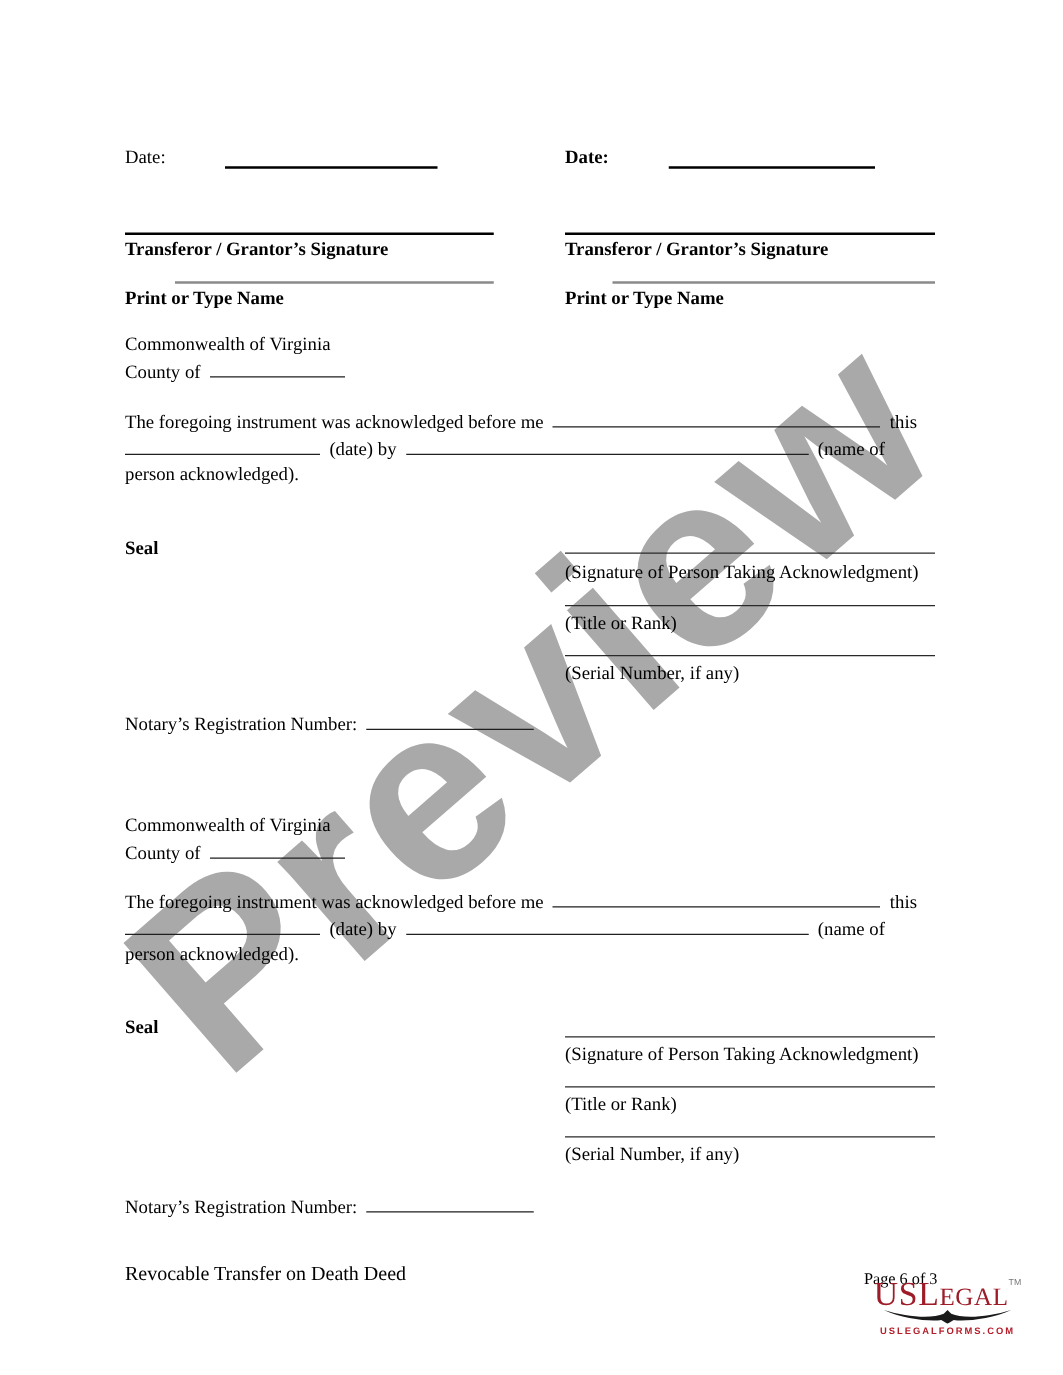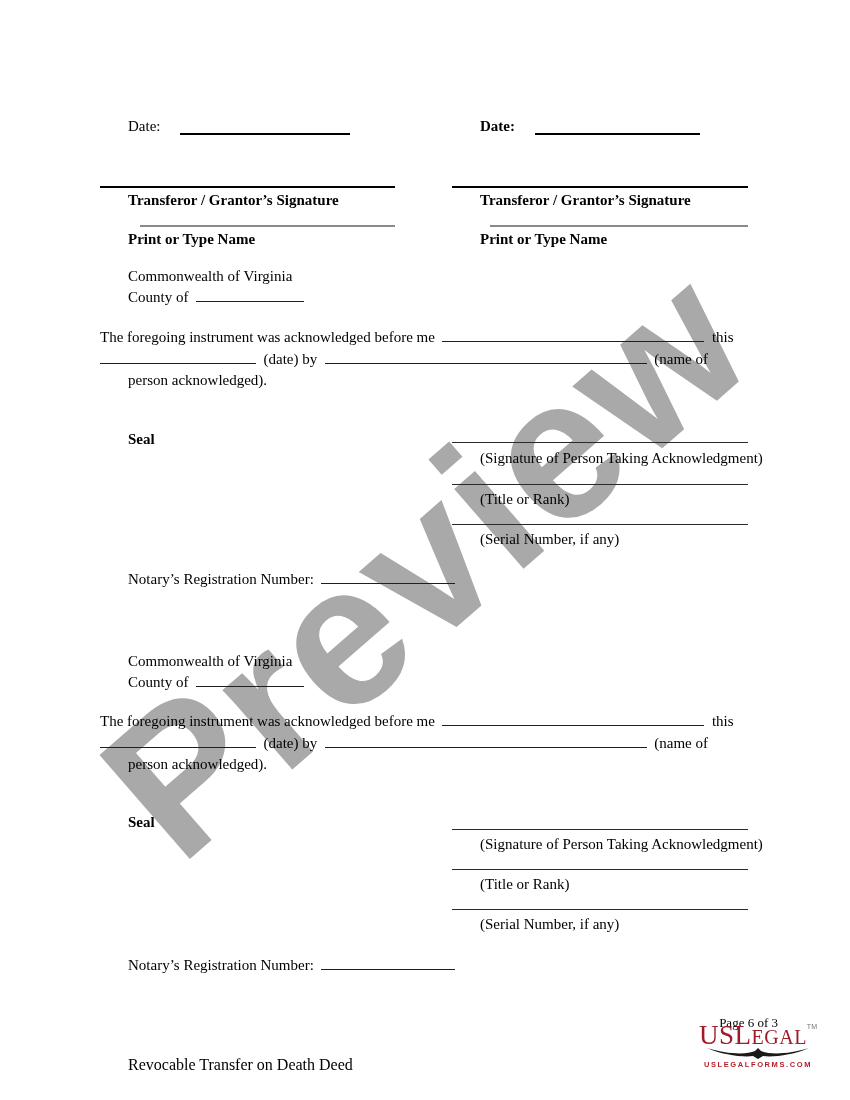--- a/index.html
+++ b/index.html
@@ -1,20 +1,20 @@
 <!DOCTYPE html>
 <html><head>
 <meta charset="utf-8">
 <style>
   html,body{margin:0;padding:0;background:#fff;}
   .page{
     position:relative;width:850px;height:1100px;background:#ffffff;overflow:hidden;
     font-family:"Liberation Serif", serif;font-size:15px;color:#000;
   }
-  .abs{position:absolute;white-space:nowrap;margin-left:28px;}
+  .abs{position:absolute;white-space:nowrap;}
   .b{font-weight:bold;}
   
   .watermark{
     position:absolute;left:425px;top:563px;z-index:0;
     transform:translate(-50%,-50%) rotate(-41deg);
     font-family:"Liberation Sans", sans-serif;font-weight:bold;
     font-size:200px;color:#a9a9a9;letter-spacing:2px;line-height:1;
   }
   .content{position:absolute;left:0;top:0;width:850px;height:1100px;z-index:1;}
   
@@ -126,21 +126,21 @@
     <span class="abs" style="left:452px;top:876px;">(Title or Rank)</span>
 
     <div class="line-thin" style="left:452px;top:895px;height:14px;width:296px;"></div>
     <span class="abs" style="left:452px;top:916px;">(Serial Number, if any)</span>
 
     <span class="abs" style="left:100px;top:956px;">
       <span>Notary’s Registration Number:</span>&nbsp;
       <span class="ul" style="width:134px;"></span>
     </span>
 
-    <span class="abs doc-title" style="left:100px;top:1056px;">Revocable Transfer on Death Deed</span>
+    <span class="abs doc-title" style="left:100px;top:1011px;">Revocable Transfer on Death Deed</span>
 
     <div class="abs page-num" style="left:600px;top:1015px;width:150px;text-align:right;">Page 6 of 3</div>
 
     <div class="logo">
       <div class="logo-word">
         <span class="logo-big">USL</span><span class="logo-small">EGAL</span><span class="logo-tm">TM</span>
       </div>
       <svg class="eagle" width="104" height="12" viewBox="0 0 104 12">
         <path d="M1 1 C 20 7, 40 8, 49 4 L52 1 L55 4 C 64 8, 84 7, 103 1 C 88 8, 66 10.5, 57 9 L52 12 L47 9 C 38 10.5, 16 8, 1 1 Z" fill="#1a1a1a"></path>
       </svg>

